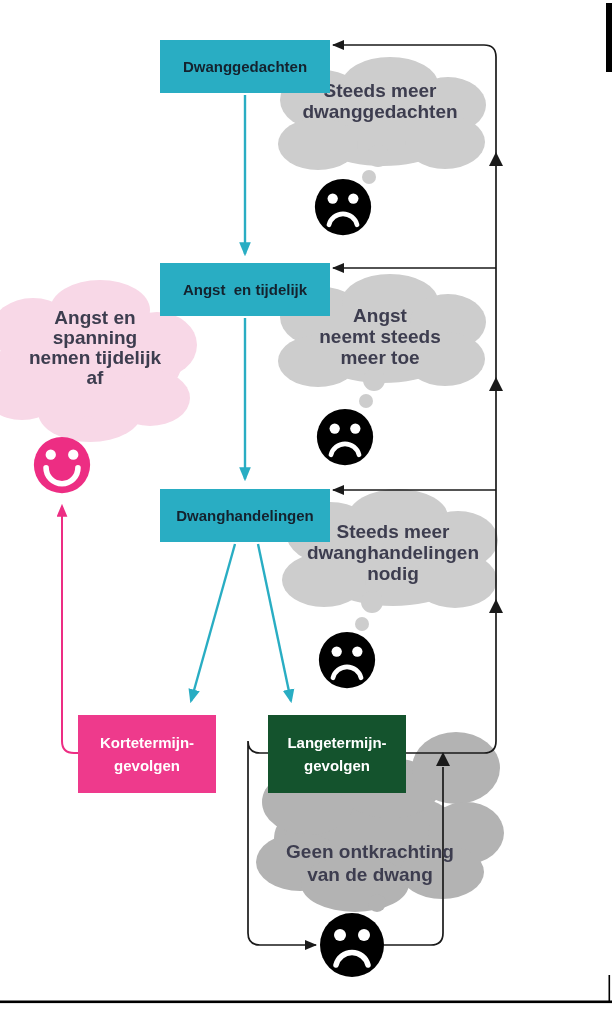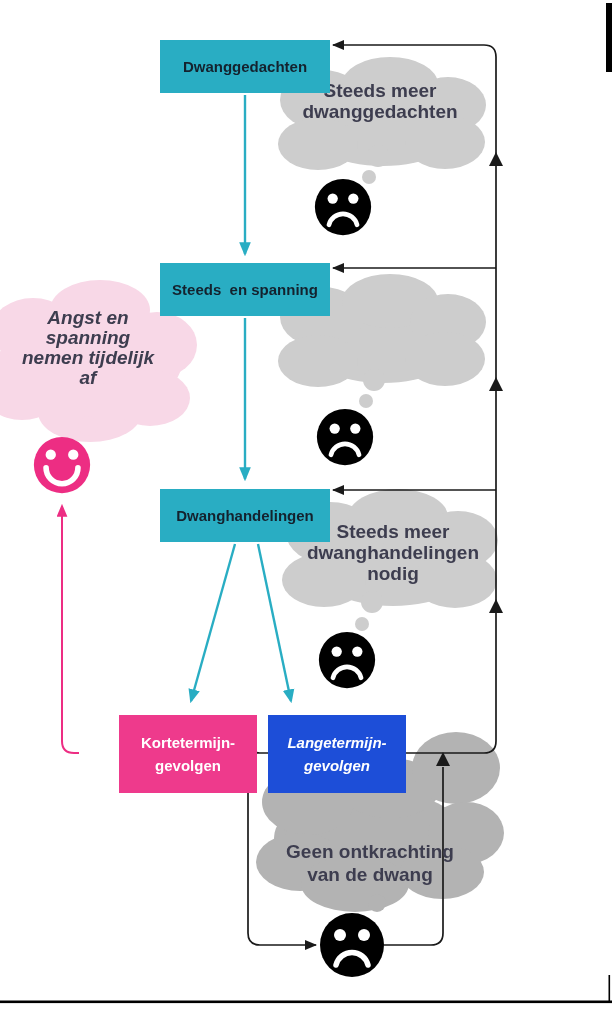--- a/index.html
+++ b/index.html
@@ -17,22 +17,22 @@
     display: flex;
     align-items: center;
     justify-content: center;
     text-align: center;
     font-weight: bold;
     font-size: 15px;
     line-height: 1.55;
     white-space: pre-wrap;
   }
   .node.teal  { background: #29adc3; color: #14222e; }
-  .node.pink  { background: #ee3a8c; color: #ffffff; margin-left: 41px; }
-  .node.black { background: #1d4ed8; color: #ffffff; font-style: italic; }
+  .node.pink  { background: #ee3a8c; color: #ffffff; }
+  .node.black { background: #14532d; color: #ffffff; }
   .cloud-text {
     position: absolute;
     text-align: center;
     font-weight: 600;
     font-size: 19px;
     line-height: 21px;
     color: #3d3d4f;
     white-space: pre-line;
   }
   .face { position: absolute; }
@@ -139,36 +139,39 @@
     <g fill="#000000">
       <rect x="606" y="3" width="6" height="69"></rect>
       <rect x="0" y="1000.5" width="612" height="2.6"></rect>
       <rect x="608.5" y="975" width="1.6" height="27"></rect>
     </g>
   </svg>
 
   <div class="cloud-text" style="left:295px; top:80px; width:170px;">Steeds meer
 dwanggedachten</div>
 
+  <div class="cloud-text" style="left:295px; top:305px; width:170px;">Angst
+neemt steeds
+meer toe</div>
 
   <div class="cloud-text" style="left:298px; top:521px; width:190px;">Steeds meer
 dwanghandelingen
 nodig</div>
 
   <div class="cloud-text" style="left:275px; top:840px; width:190px; line-height:23px;">Geen ontkrachting
 van de dwang</div>
 
-  <div class="cloud-text" style="left:8px; top:308px; width:160px; line-height:20px;font-style:italic;">Angst en
+  <div class="cloud-text" style="left:15px; top:308px; width:160px; line-height:20px;">Angst en
 spanning
 nemen tijdelijk
 af</div>
 
   <div class="node teal" style="left:160px; top:40px; width:170px; height:53px;">Dwanggedachten</div>
 
-  <div class="node teal" style="left:160px; top:263px; width:170px; height:53px;">Steeds  en spanning</div>
+  <div class="node teal" style="left:160px; top:263px; width:170px; height:53px;">Angst  en tijdelijk</div>
 
   <div class="node teal" style="left:160px; top:489px; width:170px; height:53px;">Dwanghandelingen</div>
 
   <div class="node pink" style="left:78px; top:715px; width:138px; height:78px;">Kortetermijn-
 gevolgen</div>
 
   <div class="node black" style="left:268px; top:715px; width:138px; height:78px;">Langetermijn-
 gevolgen</div>
 
   <svg class="face" style="left:313px; top:177px;" width="60" height="60" viewBox="-32 -32 64 64">

